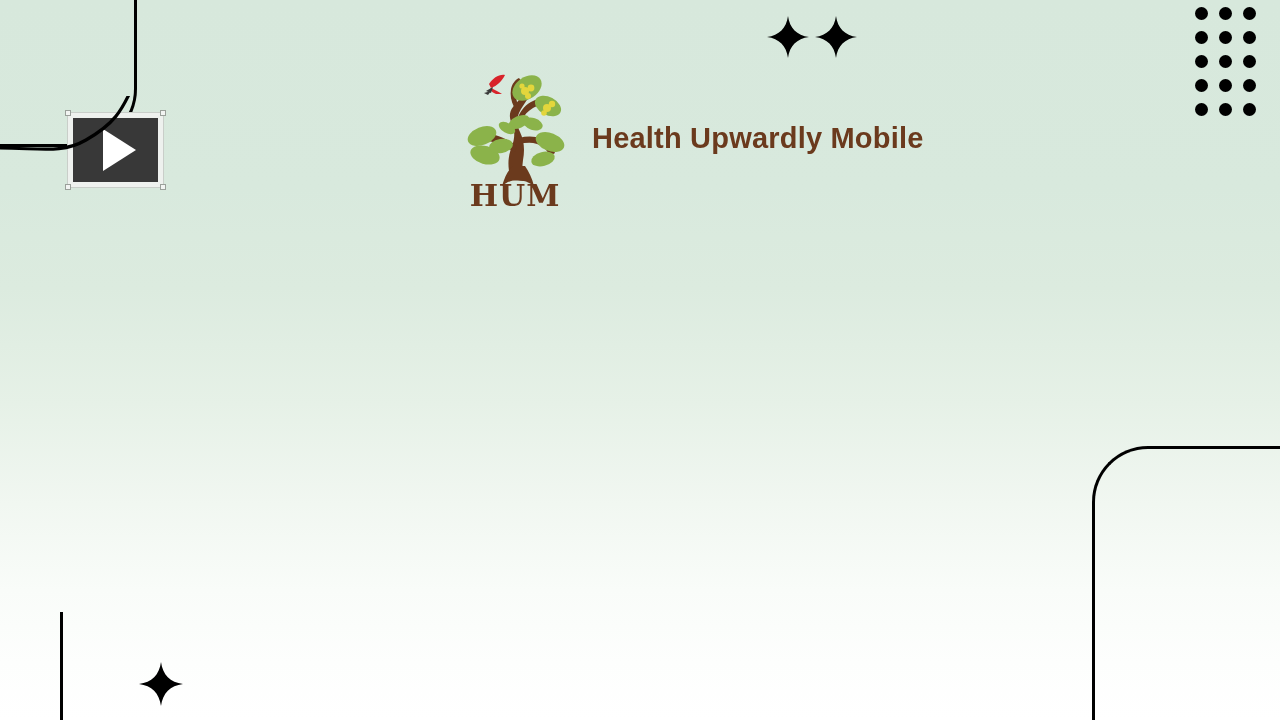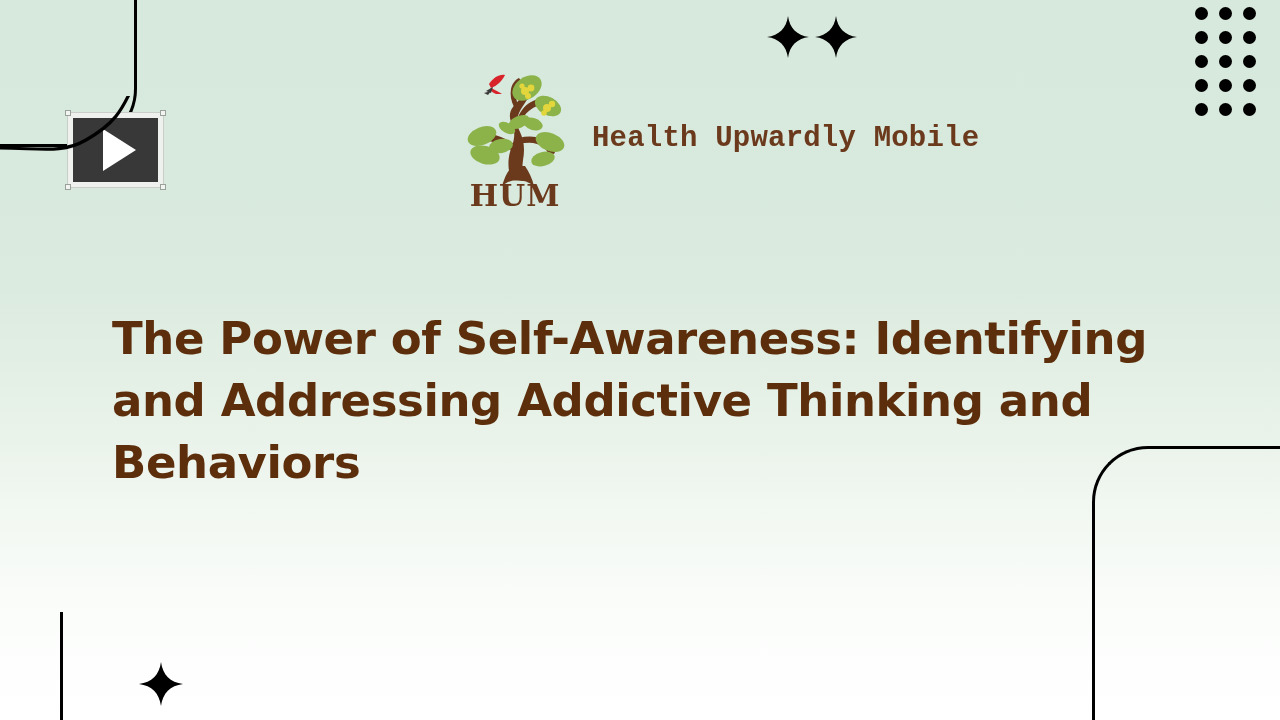--- a/index.html
+++ b/index.html
@@ -151,21 +151,21 @@
     position: absolute;
     left: 0;
     top: 0;
     width: 120px;
     height: 150px;
   }
   .brand .logo-wordmark {
     position: absolute;
     left: 137px;
     top: 62px;
-    font-family: Liberation Mono, monospace;
+    font-family: Liberation Sans, sans-serif;
     font-weight: bold;
     font-size: 29px;
     letter-spacing: 0.2px;
     color: #6b3a1d;
     white-space: nowrap;
   }
 
   
   .title {
     position: absolute;
@@ -290,15 +290,14 @@
         <path d="M31 31 L38 27 L36 33 Z" fill="#3a3a3a"></path>
         <path d="M29 33 L36 31 L33 35 Z" fill="#3a3a3a"></path>
       </g>
 
       <text x="60" y="146" text-anchor="middle" font-family="DejaVu Serif, serif" font-weight="bold" font-size="30" letter-spacing="1" fill="#6b3a1d">HUM</text>
     </svg>
 
     <div class="logo-wordmark">Health Upwardly Mobile</div>
   </div>
 
-  <h1 class="title">The Power of Self-Awareness: Identifying and Addressing Addictive Thinking and Behaviors</h1>
 
 </div>
 
 </body></html>

